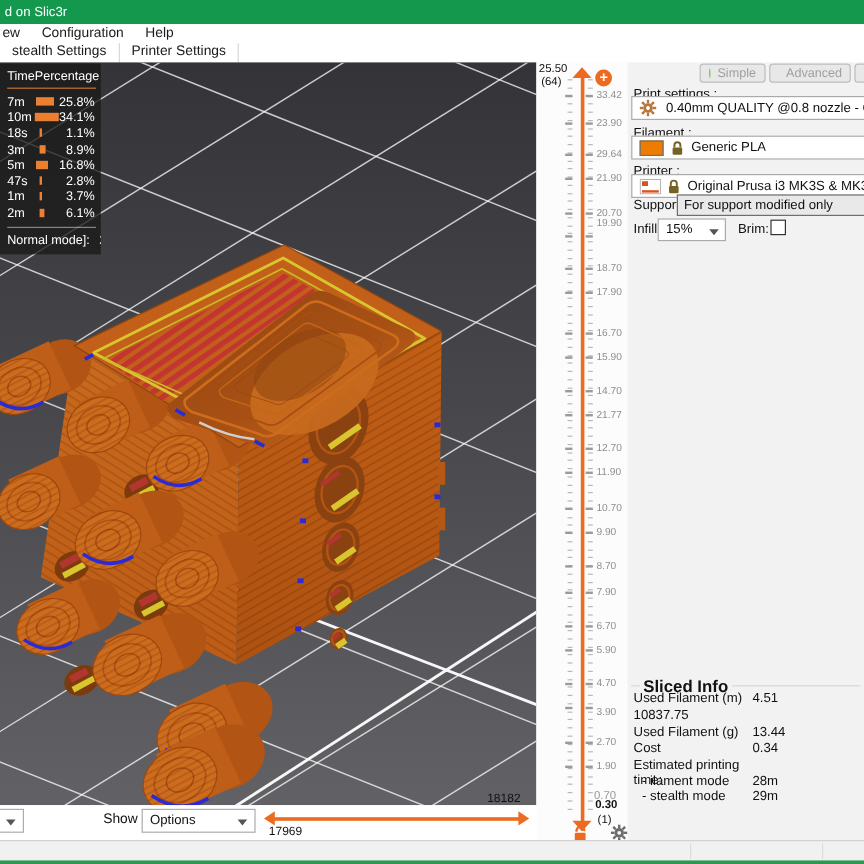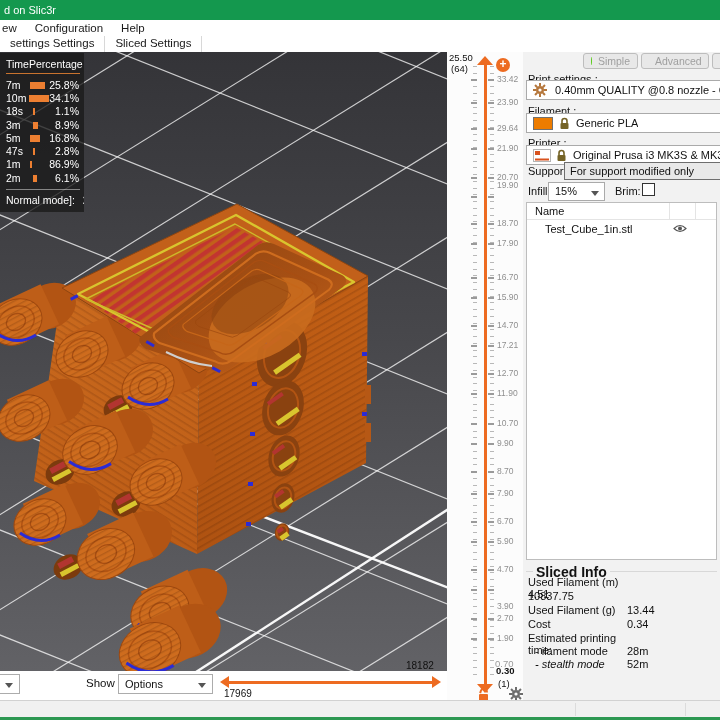--- a/index.html
+++ b/index.html
@@ -103,22 +103,22 @@
   <span>d on Slic3r</span>
 </div>
 
 <div id="menubar" class="abs">
   <span class="menu-item">ew</span>
   <span class="menu-item">Configuration</span>
   <span class="menu-item">Help</span>
 </div>
 
 <div id="tabbar" class="abs">
-  <span class="tab">settings Settings</span>
-  <span class="tab">Sliced Settings</span>
+  <span class="tab">stealth Settings</span>
+  <span class="tab">Printer Settings</span>
 </div>
 
 <div id="viewport" class="abs">
   <svg id="gl" width="447" height="619" viewBox="0 0 447 619">
     <defs>
       <linearGradient id="faceL" x1="0" y1="0" x2="0" y2="1">
         <stop offset="0" stop-color="#ca6a1e"></stop>
           <stop offset="1" stop-color="#bc5c16"></stop>
       </linearGradient>
       <linearGradient id="faceR" x1="0" y1="0" x2="0" y2="1">
@@ -389,21 +389,21 @@
           <span class="lg-pct">16.8%</span>
         </div>
         <div class="lg-row">
           <span class="lg-time">47s</span>
           <span class="lg-barbox"><span class="lg-bar" style="display: inline-block; background: rgb(237, 127, 49); width: 1.624px; height: 7px;"></span></span>
           <span class="lg-pct">2.8%</span>
         </div>
         <div class="lg-row">
           <span class="lg-time">1m</span>
           <span class="lg-barbox"><span class="lg-bar" style="display: inline-block; background: rgb(237, 127, 49); width: 2.146px; height: 7px;"></span></span>
-          <span class="lg-pct">86.9%</span>
+          <span class="lg-pct">3.7%</span>
         </div>
         <div class="lg-row">
           <span class="lg-time">2m</span>
           <span class="lg-barbox"><span class="lg-bar" style="display: inline-block; background: rgb(237, 127, 49); width: 3.538px; height: 7px;"></span></span>
           <span class="lg-pct">6.1%</span>
         </div>
       </div>
     <div class="lg-rule2"></div>
     <div class="lg-foot">
       <span>Normal mode]:</span>
@@ -631,21 +631,21 @@
       <span class="vtick major" style="left: 41px; top: 225px;"></span>
       <span class="vlabel" style="left: 50px; top: 220px;">16.70</span>
       <span class="vtick major" style="left: 24px; top: 245px;"></span>
       <span class="vtick major" style="left: 41px; top: 245px;"></span>
       <span class="vlabel" style="left: 50px; top: 240px;">15.90</span>
       <span class="vtick major" style="left: 24px; top: 273px;"></span>
       <span class="vtick major" style="left: 41px; top: 273px;"></span>
       <span class="vlabel" style="left: 50px; top: 268px;">14.70</span>
       <span class="vtick major" style="left: 24px; top: 293px;"></span>
       <span class="vtick major" style="left: 41px; top: 293px;"></span>
-      <span class="vlabel" style="left: 50px; top: 288px;">17.21</span>
+      <span class="vlabel" style="left: 50px; top: 288px;">21.77</span>
       <span class="vtick major" style="left: 24px; top: 321px;"></span>
       <span class="vtick major" style="left: 41px; top: 321px;"></span>
       <span class="vlabel" style="left: 50px; top: 316px;">12.70</span>
       <span class="vtick major" style="left: 24px; top: 341px;"></span>
       <span class="vtick major" style="left: 41px; top: 341px;"></span>
       <span class="vlabel" style="left: 50px; top: 336px;">11.90</span>
       <span class="vtick major" style="left: 24px; top: 371px;"></span>
       <span class="vtick major" style="left: 41px; top: 371px;"></span>
       <span class="vlabel" style="left: 50px; top: 366px;">10.70</span>
       <span class="vtick major" style="left: 24px; top: 391px;"></span>
@@ -661,21 +661,21 @@
       <span class="vtick major" style="left: 41px; top: 469px;"></span>
       <span class="vlabel" style="left: 50px; top: 464px;">6.70</span>
       <span class="vtick major" style="left: 24px; top: 489px;"></span>
       <span class="vtick major" style="left: 41px; top: 489px;"></span>
       <span class="vlabel" style="left: 50px; top: 484px;">5.90</span>
       <span class="vtick major" style="left: 24px; top: 517px;"></span>
       <span class="vtick major" style="left: 41px; top: 517px;"></span>
       <span class="vlabel" style="left: 50px; top: 512px;">4.70</span>
       <span class="vtick major" style="left: 24px; top: 537px;"></span>
       <span class="vtick major" style="left: 41px; top: 537px;"></span>
-      <span class="vlabel" style="left: 50px; top: 549px;">3.90</span>
+      <span class="vlabel" style="left: 50px; top: 536px;">3.90</span>
       <span class="vtick major" style="left: 24px; top: 566px;"></span>
       <span class="vtick major" style="left: 41px; top: 566px;"></span>
       <span class="vlabel" style="left: 50px; top: 561px;">2.70</span>
       <span class="vtick major" style="left: 24px; top: 586px;"></span>
       <span class="vtick major" style="left: 41px; top: 586px;"></span>
       <span class="vlabel" style="left: 50px; top: 581px;">1.90</span>
     </div>
   <div id="vs-arrow-bot" class="abs arrow-down"></div>
   <div id="vs-hidden-val" class="abs">0.70</div>
   <div id="vs-bot-val" class="abs">0.30</div>
@@ -780,39 +780,26 @@
   </div>
 
   <div class="sb-label" style="top:133px;">Infill:</div>
   <div id="infill-combo">
     <span>15%</span>
     <span class="chev" style="position:absolute;right:5px;top:8px;width:0;height:0;border-left:4px solid transparent;border-right:4px solid transparent;border-top:5px solid #555;"></span>
   </div>
   <div class="sb-label" style="left:92px;top:133px;">Brim:</div>
   <div id="brim-check"></div>
 
-  <div id="objlist">
-    <div class="hdr">
-      <span>Name</span>
-      <span class="hdr-sep" style="left:142px;"></span>
-      <span class="hdr-sep" style="left:168px;"></span>
-    </div>
-    <div id="obj-rows">
-        <div class="obj-row"><span>Test_Cube_1in.stl</span><svg class="eye" width="14" height="11" viewBox="0 0 14 11">
-            <path d="M1,5.5 Q7,-0.5 13,5.5 Q7,11.5 1,5.5 Z" fill="none" stroke="#555" stroke-width="1.1"></path>
-            <circle cx="7" cy="5.5" r="2" fill="#555"></circle>
-          </svg></div>
-      </div>
-  </div>
 
   <div id="slicedinfo">
     <div id="si-box"></div>
     <div id="si-title">Sliced Info</div>
     <div id="si-rows">
-        <div class="si-row" style="top: 12px; flex-direction: column;">
+        <div class="si-row" style="top: 12px;">
           <span class="si-label">Used Filament (m)</span>
           <span class="si-value">4.51</span>
         </div>
         <div class="si-row" style="top: 26px;">
           <span class="si-value">10837.75</span>
         </div>
         <div class="si-row" style="top: 40px;">
           <span class="si-label">Used Filament (g)</span>
           <span class="si-value">13.44</span>
         </div>
@@ -822,22 +809,22 @@
         </div>
         <div class="si-row" style="top: 68px;">
           <span class="si-label">Estimated printing time:</span>
           <span class="si-value"></span>
         </div>
         <div class="si-row" style="top: 81px;">
           <span class="si-label" style="padding-left: 7px;">- ilament mode</span>
           <span class="si-value">28m</span>
         </div>
         <div class="si-row" style="top: 94px;">
-          <span class="si-label" style="padding-left: 7px; font-style: italic;">- stealth mode</span>
-          <span class="si-value">52m</span>
+          <span class="si-label" style="padding-left: 7px;">- stealth mode</span>
+          <span class="si-value">29m</span>
         </div>
       </div>
   </div>
 
 </div>
 
 <div id="statusbar" class="abs">
   <span class="sb-sep" style="left:575px;"></span>
   <span class="sb-sep" style="left:685px;"></span>
 </div>

